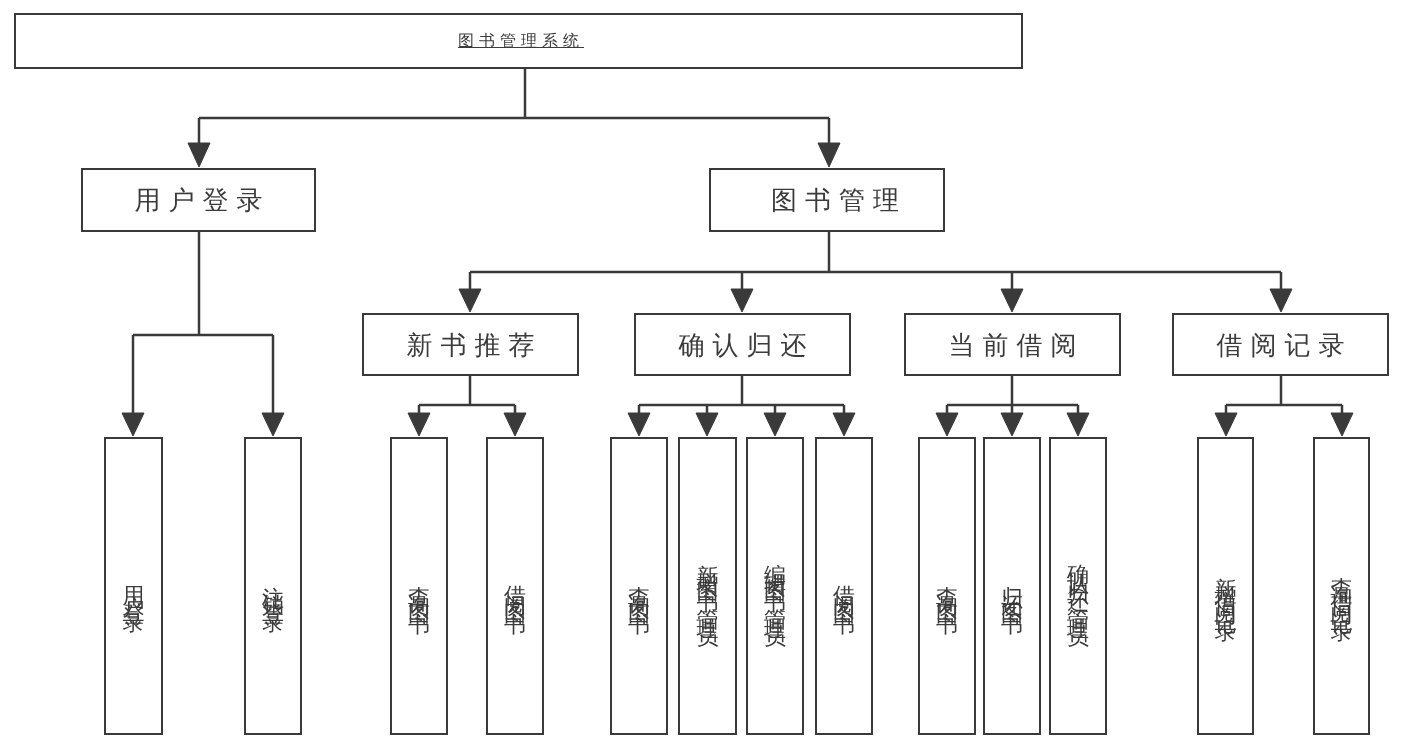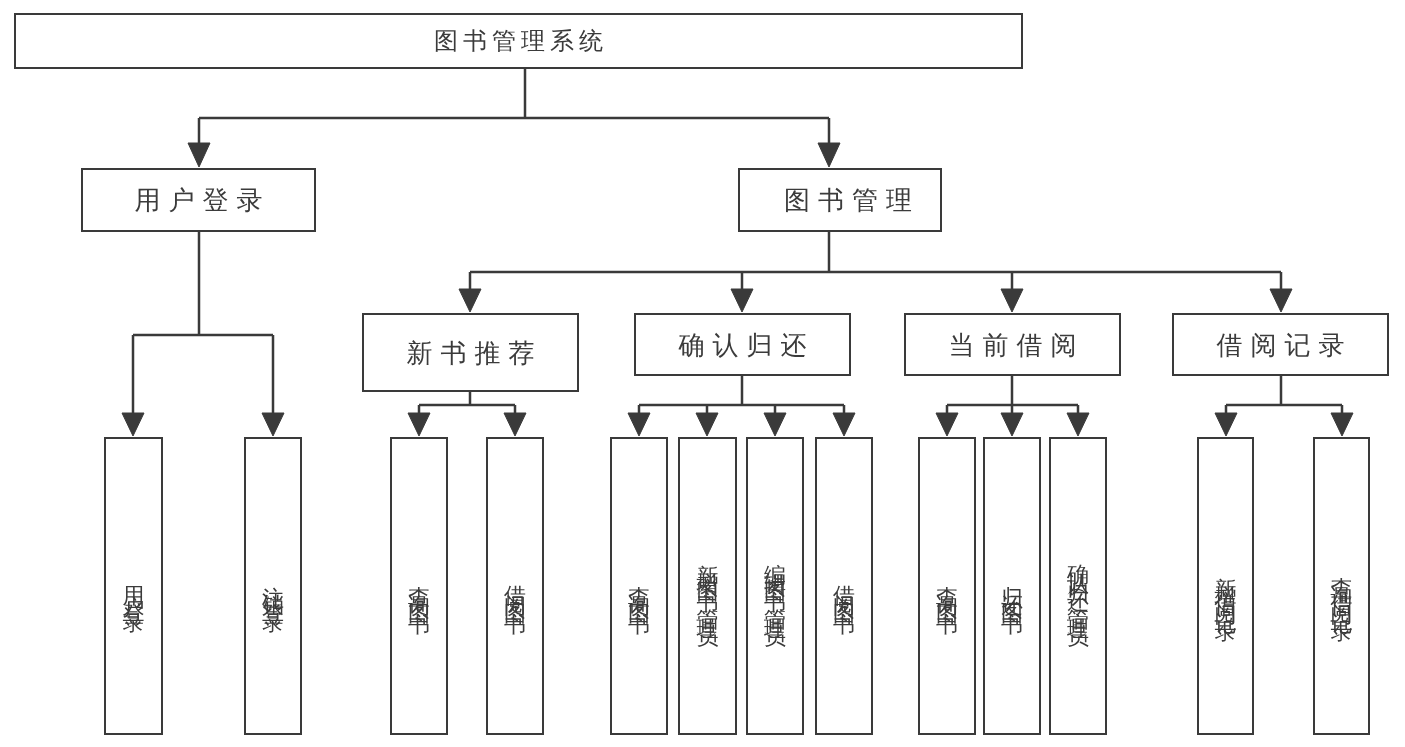--- a/index.html
+++ b/index.html
@@ -14,21 +14,21 @@
   }
   #wires{position:absolute;left:0;top:0;width:1405px;height:747px;}
   #wires path{stroke:var(--line);stroke-width:2.5;fill:none;}
   #wires polygon{fill:var(--line);stroke:var(--line);}
   .node{
     position:absolute; box-sizing:border-box; background:#fff;
     border:2.5px solid var(--line);
     display:flex; align-items:center; justify-content:center;
     text-align:center; line-height:1;
   }
-  .root-node{font-size:24px; letter-spacing:5px; text-indent:5px;}
+  .root-node{font-size:16px; letter-spacing:5px; text-indent:5px;text-decoration:underline;}
   .branch-node{font-size:26px; letter-spacing:8px; text-indent:8px;}
   .leaf-node span{
     writing-mode:vertical-rl; font-size:22px; letter-spacing:9px; line-height:1;
   }
   .watermark{
     position:absolute; left:1186px; top:713px; width:219px;
     font-size:20px; color:var(--watermark); opacity:.85;
     letter-spacing:1px; white-space:nowrap; z-index:5;
   }
 </style>
@@ -69,23 +69,23 @@
     <polygon points="1067,413 1089,413 1078,436"></polygon>
 
     <path d="M1281 376 V405 M1226 405 H1342 M1226 405 V415 M1342 405 V415"></path>
     <polygon points="1215,413 1237,413 1226,436"></polygon>
     <polygon points="1331,413 1353,413 1342,436"></polygon>
   </svg>
 
   <div class="node root-node" style="left:14px;top:13px;width:1009px;height:56px;">图书管理系统</div>
 
   <div class="node branch-node" style="left:81px;top:168px;width:235px;height:64px;">用户登录</div>
-  <div class="node branch-node" style="left:738px;top:168px;width:204px;height:64px;padding-left:16px;">图书管理</div>
+  <div class="node branch-node" style="left:709px;top:168px;width:236px;height:64px;padding-left:16px;">图书管理</div>
 
-  <div class="node branch-node" style="left:362px;top:313px;width:217px;height:79px;">新书推荐</div>
+  <div class="node branch-node" style="left:362px;top:313px;width:217px;height:63px;">新书推荐</div>
   <div class="node branch-node" style="left:634px;top:313px;width:217px;height:63px;">确认归还</div>
   <div class="node branch-node" style="left:904px;top:313px;width:217px;height:63px;">当前借阅</div>
   <div class="node branch-node" style="left:1172px;top:313px;width:217px;height:63px;">借阅记录</div>
 
   <div class="node leaf-node" style="left:104px;top:437px;width:59px;height:298px;">
     <span>用户登录</span>
     </div>
   <div class="node leaf-node" style="left:244px;top:437px;width:58px;height:298px;">
     <span>注销登录</span>
     </div>

